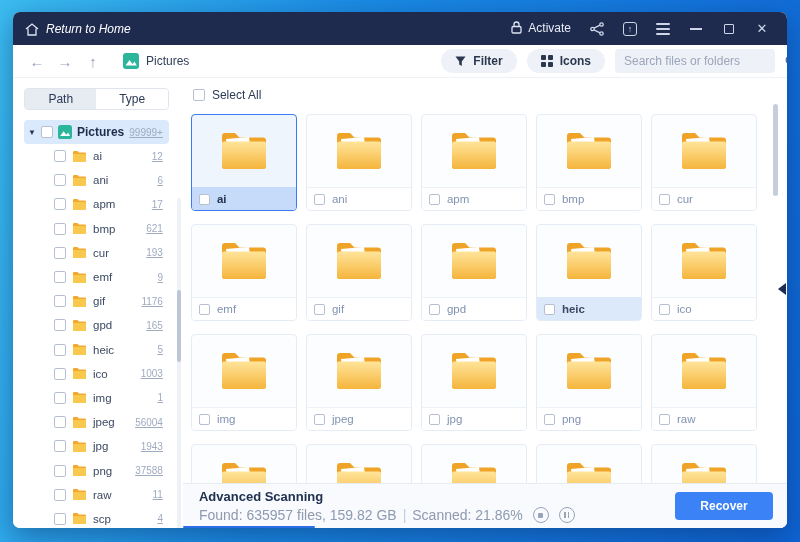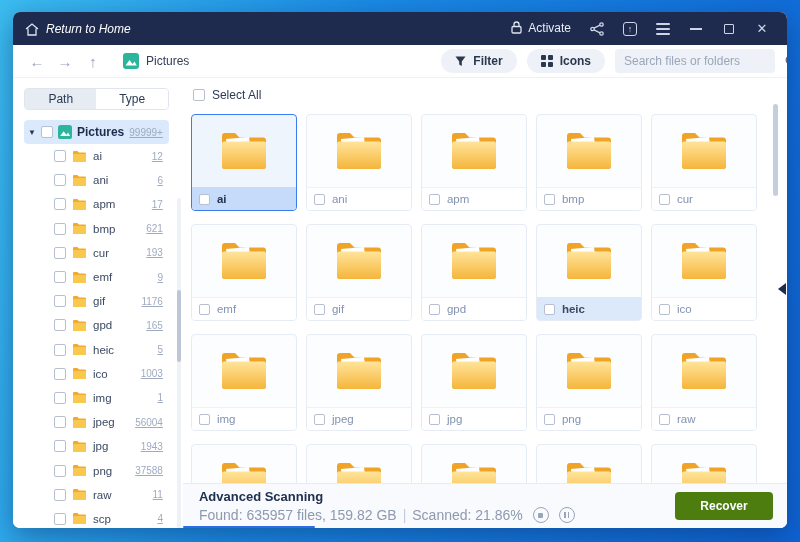--- a/index.html
+++ b/index.html
@@ -96,21 +96,21 @@
   .st-sep { color:#c3ccda; }
   .circle-btn {
     width:16px; height:16px; border:1.2px solid #97a4ba; border-radius:50%;
     display:flex; align-items:center; justify-content:center; margin-left:4px; cursor:pointer;
   }
   .stop-sq { width:5px; height:5px; background:#97a4ba; border-radius:1px; }
   .pause-glyph { display:flex; gap:2px; }
   .pause-glyph i { display:block; width:1.6px; height:6px; background:#97a4ba; }
   .recover-btn {
     margin-left:auto; width:98px; height:28px; border:0; border-radius:4px;
-    background:#4d7c0f; color:#fbfcff; font-size:12px; font-weight:700;
+    background:#3b82f6; color:#fbfcff; font-size:12px; font-weight:700;
     font-family:"Liberation Sans",sans-serif; cursor:default;
   }
   .progress { position:absolute; left:0; bottom:0; height:2px; background:#2e6ee4; border-radius:1px; }
   
   .collapse-arrow {
     position:absolute; right:1px; top:271px; width:0; height:0; cursor:pointer;
     border-top:6px solid transparent; border-bottom:6px solid transparent; border-right:8px solid #1e2b4e;
   }
   svg { display:block; }
 </style>

